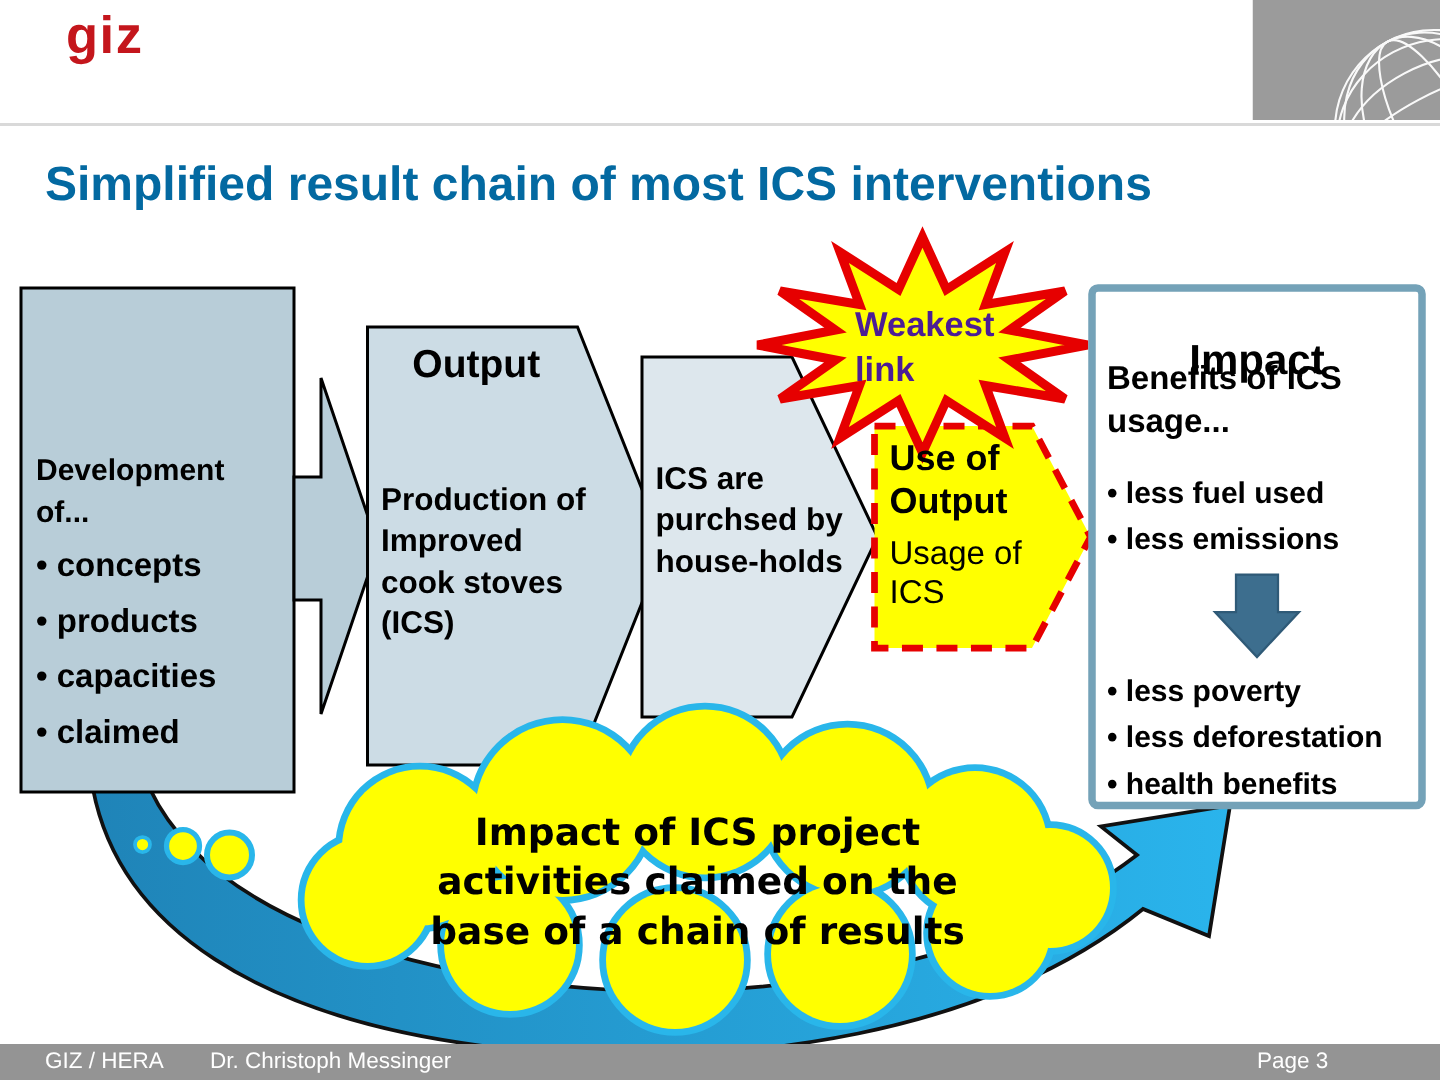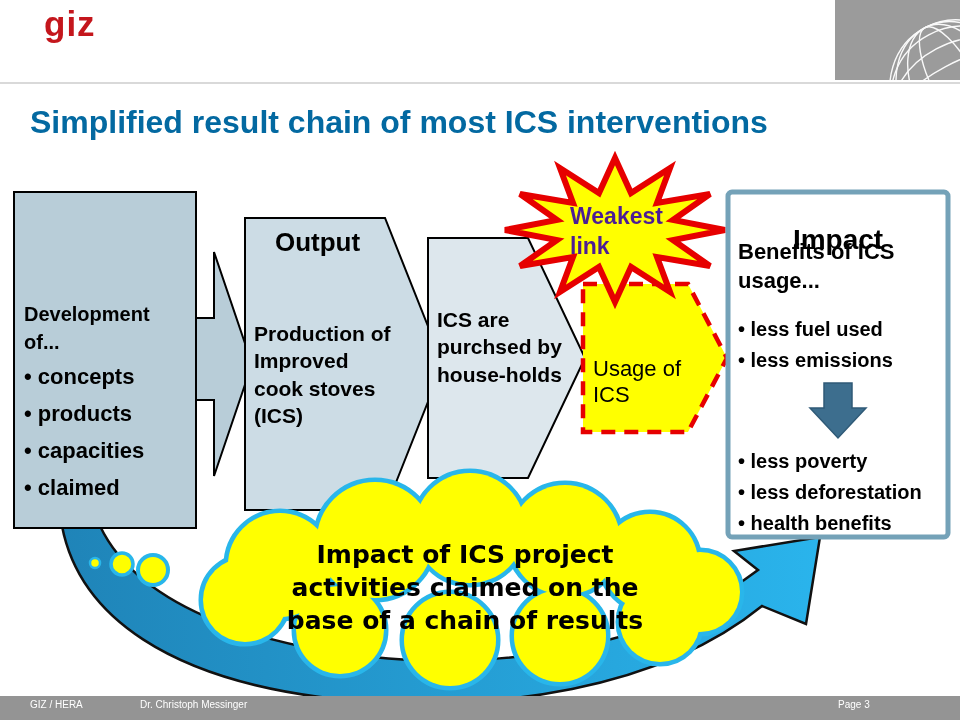--- a/index.html
+++ b/index.html
@@ -14,21 +14,21 @@
   .rule{position:absolute;left:0;top:82px;width:960px;height:2px;background:#d9d9d9;}
   .title{position:absolute;left:30px;top:104px;width:900px;
          font-size:32px;font-weight:700;color:#0369a1;}
   ul.bullets{list-style:none;margin:0;padding:0;}
   ul.bullets li::before{content:"• ";}
   .pa-bullets li{line-height:37px;font-size:22px;}
   .imp-bullets li{line-height:31px;font-size:20px;}
   .red{color:#4c1d95;}
   .cloud-text{font-family:"DejaVu Sans",sans-serif;font-size:25px;line-height:1.32;}
   .footer-bar{position:absolute;left:0;top:696px;width:960px;height:24px;background:#949494;}
-  .footer-txt{position:absolute;color:#fff;font-size:10px;font-weight:400;top:699px;}
+  .footer-txt{position:absolute;color:#fff;font-size:15px;font-weight:400;top:699px;}
 </style>
 </head>
 <body>
 
 <div class="slide">
 
   <div class="logo">giz</div>
   <div class="rule"></div>
 
   <svg class="layer" width="960" height="720">
@@ -122,20 +122,21 @@
     <li>claimed</li>
   </ul>
 
   <div class="txt center" style="left:245px;top:226px;width:145px;font-size:26px;">Output</div>
   <div class="txt" style="left:254px;top:320px;width:146px;font-size:21px;line-height:1.3;">Production of Improved cook stoves (ICS)</div>
 
   <div class="txt" style="left:437px;top:306px;width:138px;font-size:21px;line-height:1.3;">ICS are purchsed by house-holds</div>
 
   <div class="txt red" style="left:570px;top:202px;width:118px;font-size:23px;line-height:1.3;">Weakest link</div>
 
+  <div class="txt" style="left:593px;top:292px;width:108px;font-size:24px;line-height:1.2;">Use of Output</div>
   <div class="txt" style="left:593px;top:356px;width:108px;font-size:22px;line-height:1.2;font-weight:400;">Usage of ICS</div>
 
   <div class="txt center" style="left:728px;top:198px;width:220px;font-size:28px;margin-top:24px;">Impact</div>
   <div class="txt" style="left:738px;top:238px;width:200px;font-size:22px;line-height:1.3;">Benefits of ICS usage...</div>
   <ul class="bullets imp-bullets txt" style="left:738px;top:314px;width:206px;">
     <li>less fuel used</li>
     <li>less emissions</li>
   </ul>
   <ul class="bullets imp-bullets txt" style="left:738px;top:446px;width:206px;">
     <li>less poverty</li>

